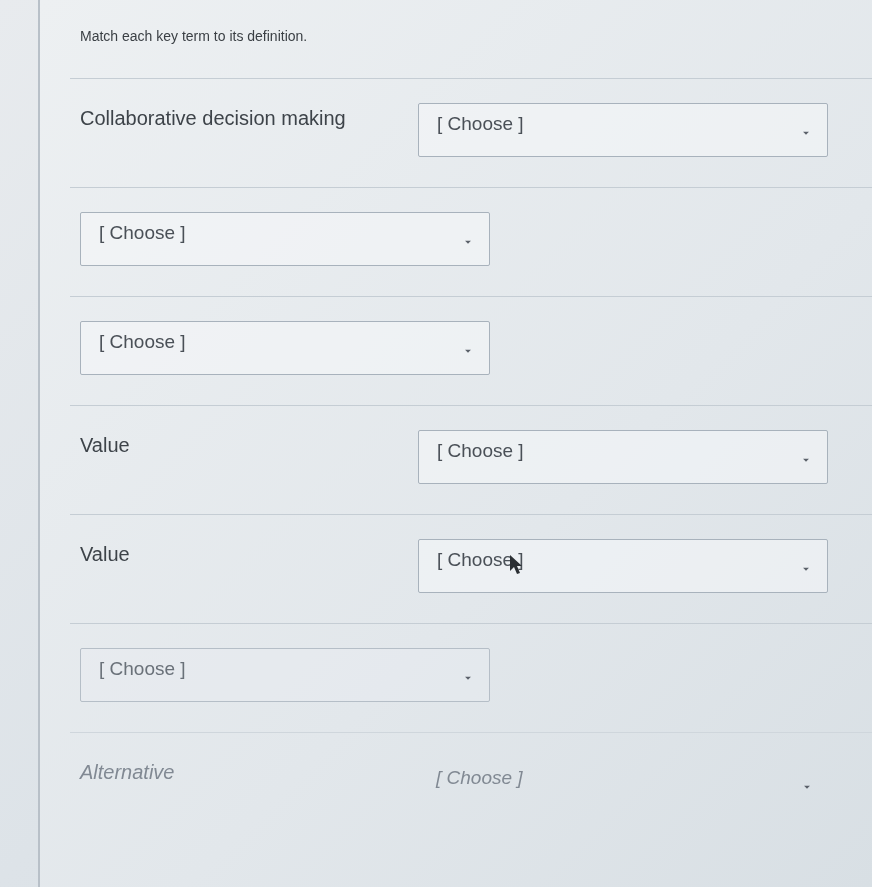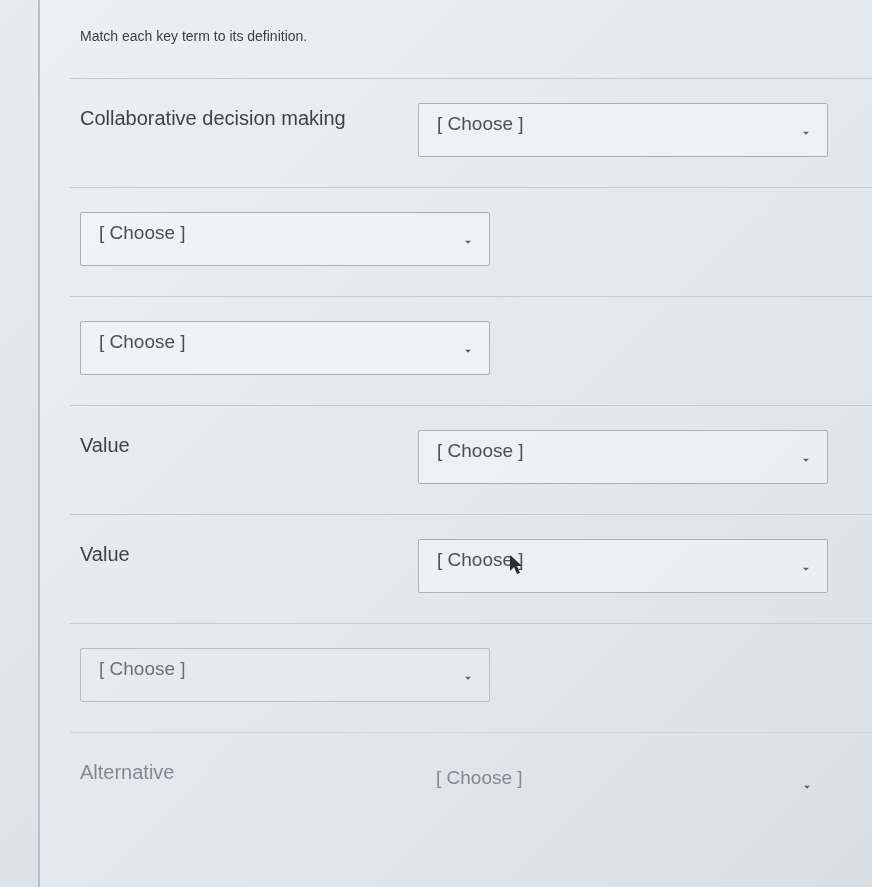--- a/index.html
+++ b/index.html
@@ -192,21 +192,21 @@
           <span>[ Choose ]</span>
           <span class="chevron">
             <svg viewBox="0 0 24 24">
                 <path d="M7 10l5 5 5-5z"></path>
               </svg>
           </span>
         </div>
       </div>
     </div>
 
-    <div class="match-row faded-row more-faded" style="border-top:1px solid #cfd6dc;">
+    <div class="match-row faded-row more-faded" style="border-top:1px solid #cfd6dc;font-style:italic;">
       <div class="term-label">Alternative</div>
       <div class="select-wrap">
         <div class="select-box">
           <span>[ Choose ]</span>
           <span class="chevron">
             <svg viewBox="0 0 24 24">
                 <path d="M7 10l5 5 5-5z"></path>
               </svg>
           </span>
         </div>

